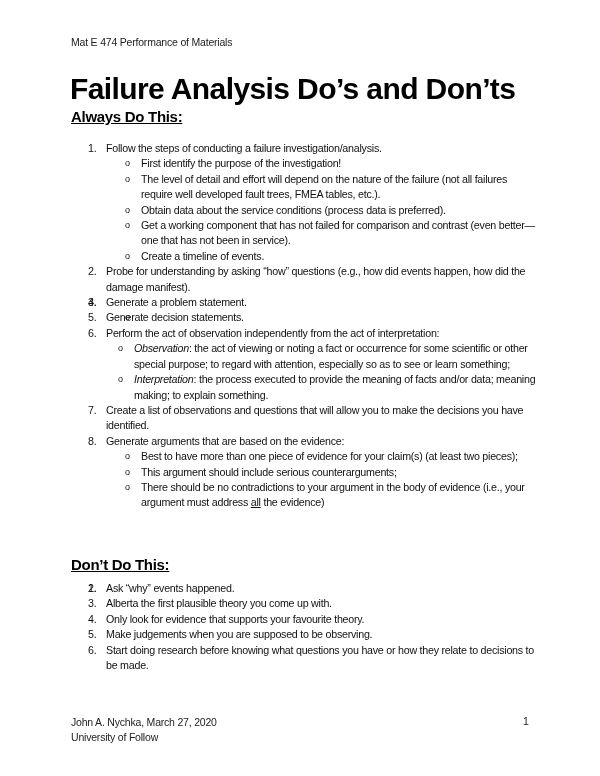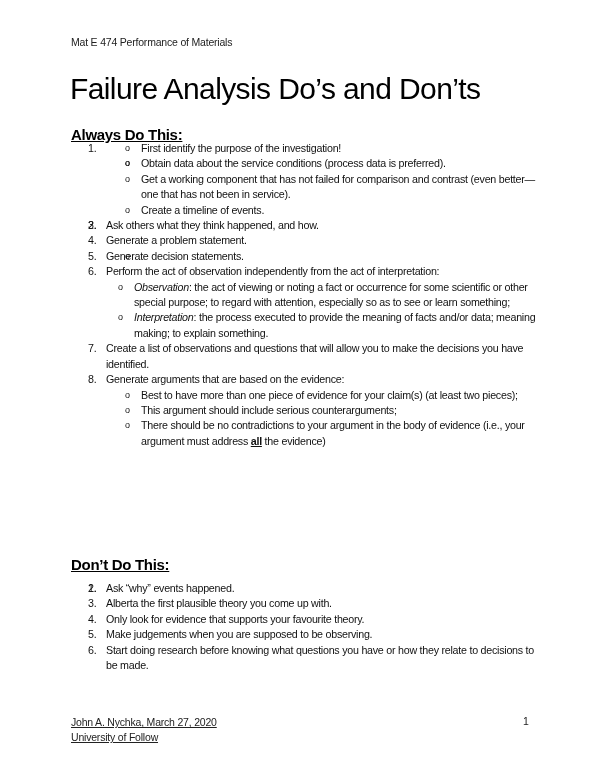--- a/index.html
+++ b/index.html
@@ -1,54 +1,55 @@
 <!DOCTYPE html>
 <html><head>
 <meta charset="utf-8">
 <style>
   html, body { margin: 0; padding: 0; background: #ffffff; }
   body { width: 600px; height: 776px; position: relative; overflow: hidden;
          font-family: "Liberation Sans", "DejaVu Sans", sans-serif; color: #111; }
   .page { position: absolute; left: 0; top: 0; width: 600px; height: 776px; }
   .header { position: absolute; left: 71px; top: 36px; font-size: 10.5px; color: #222; letter-spacing: -0.2px; }
-  .title { position: absolute; left: 70px; top: 72px; font-size: 30px; font-weight: normal; margin: 0; letter-spacing: -0.6px; color: #000; }
+  .title { position: absolute; left: 70px; top: 72px; font-size: 30px; font-weight: bold; margin: 0; letter-spacing: -0.6px; color: #000; }
   .section-heading { position: absolute; left: 71px; font-size: 15px; font-weight: bold; text-decoration: underline; margin: 0; letter-spacing: -0.3px; color: #000; }
   .list { position: absolute; left: 0; width: 600px; margin: 0; padding: 0; list-style: none; font-size: 10.7px; line-height: 15.4px; letter-spacing: -0.25px; }
   .item { position: relative; padding-left: 106px; padding-right: 60px; }
   .num { position: absolute; left: 88px; top: 0; }
   .sub { position: relative; padding-left: 141px; padding-right: 62px; }
   .bullet { position: absolute; left: 125px; top: 0; font-size: 9px; }
   .sub-obs { padding-left: 134px; }
   .sub-obs .bullet { left: 118px; }
   em { font-style: italic; }
-  .ul-bold { font-weight: bold; text-decoration: underline; }
-  .footer-left { position: absolute; left: 71px; top: 715px; font-size: 10.5px; line-height: 15px; color: #222; letter-spacing: -0.2px; text-decoration: underline; }
+  .ul-bold { font-weight: normal; text-decoration: underline; }
+  .footer-left { position: absolute; left: 71px; top: 715px; font-size: 10.5px; line-height: 15px; color: #222; letter-spacing: -0.2px; }
   .footer-page { position: absolute; left: 523px; top: 715px; font-size: 10.5px; color: #222; }
 </style>
 </head>
 <body>
 
 <div class="page">
   <div class="header">Mat E 474 Performance of Materials</div>
   <h1 class="title">Failure Analysis Do’s and Don’ts</h1>
 
-  <h2 class="section-heading" style="top:126px">Always Do This:</h2>
+  <h2 class="section-heading" style="top:108px">Always Do This:</h2>
 
   <ol class="list" style="top:141px">
     <li class="item">
       <span class="num">1.</span>
+      <span>Follow the steps of conducting a failure investigation/analysis.</span>
     </li>
     <li class="sub"><span class="bullet">o</span><span>First identify the purpose of the investigation!</span></li>
-    <li class="sub"><span class="bullet">o</span></li>
+    <li class="sub"><span class="bullet">o</span><span>The level of detail and effort will depend on the nature of the failure (not all failures require well developed fault trees, FMEA tables, etc.).</span></li>
     <li class="sub"><span class="bullet">o</span><span>Obtain data about the service conditions (process data is preferred).</span></li>
     <li class="sub"><span class="bullet">o</span><span>Get a working component that has not failed for comparison and contrast (even better—one that has not been in service).</span></li>
     <li class="sub"><span class="bullet">o</span><span>Create a timeline of events.</span></li>
 
-    <li class="item"><span class="num">2.</span></li>
-    <li class="item"><span class="num">3.</span><span>Ask others what they think happened, and how.</span></li>
+    <li class="item"><span class="num">2.</span><span>Probe for understanding by asking “how” questions (e.g., how did events happen, how did the damage manifest).</span></li>
+    <li class="item"><span class="num">3.</span></li>
     <li class="item"><span class="num">4.</span><span>Generate a problem statement.</span></li>
     <li class="sub"><span class="bullet">o</span></li>
     <li class="item"><span class="num">5.</span><span>Generate decision statements.</span></li>
     <li class="item"><span class="num">6.</span><span>Perform the act of observation independently from the act of interpretation:</span></li>
     <li class="sub sub-obs"><span class="bullet">o</span><em>Observation</em><span>: the act of viewing or noting a fact or occurrence for some scientific or other special purpose; to regard with attention, especially so as to see or learn something;</span></li>
     <li class="sub sub-obs"><span class="bullet">o</span><em>Interpretation</em><span>: the process executed to provide the meaning of facts and/or data; meaning making; to explain something.</span></li>
     <li class="item"><span class="num">7.</span><span>Create a list of observations and questions that will allow you to make the decisions you have identified.</span></li>
     <li class="item"><span class="num">8.</span><span>Generate arguments that are based on the evidence:</span></li>
     <li class="sub"><span class="bullet">o</span><span>Best to have more than one piece of evidence for your claim(s) (at least two pieces);</span></li>
     <li class="sub"><span class="bullet">o</span><span>This argument should include serious counterarguments;</span></li>

